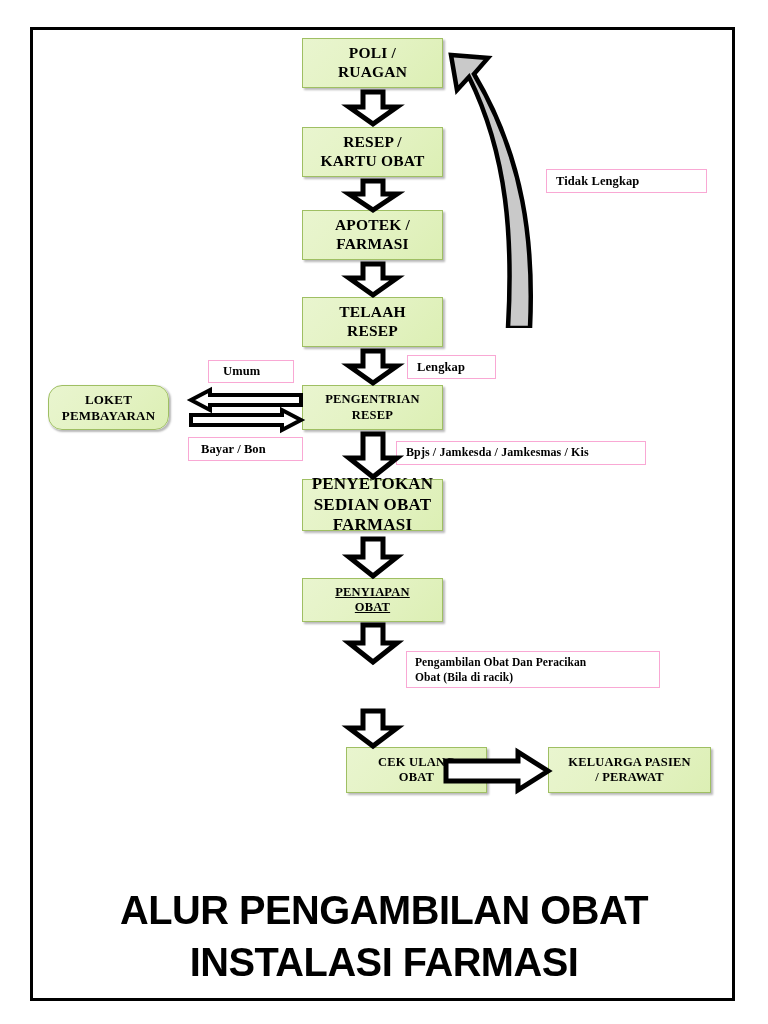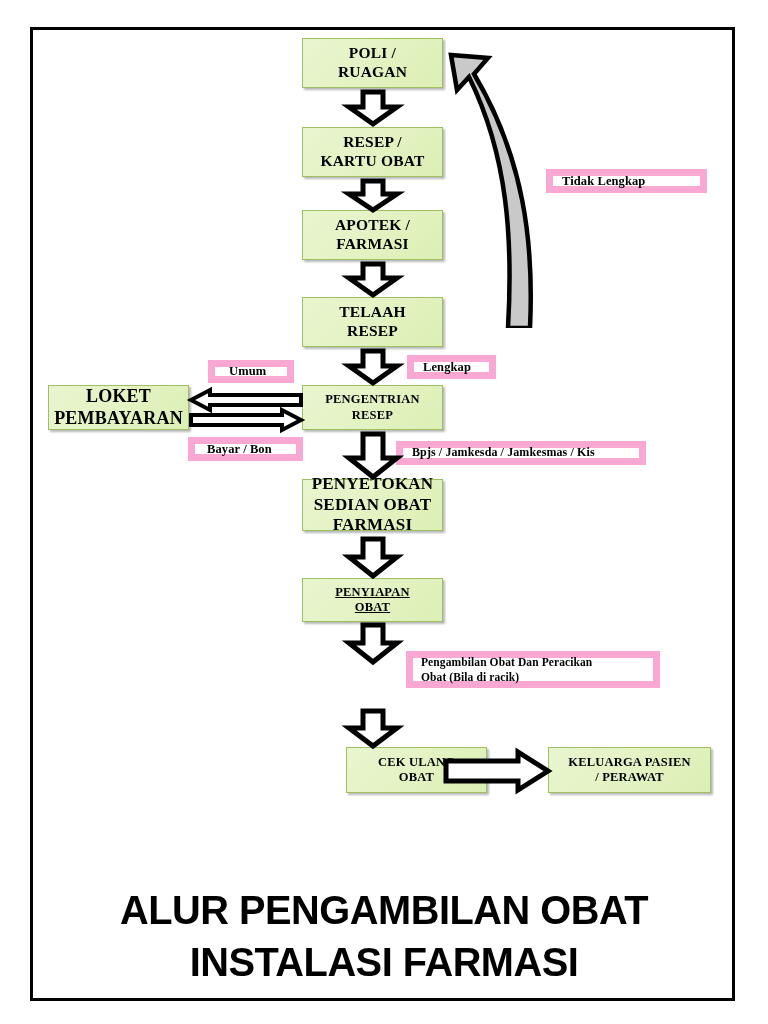--- a/index.html
+++ b/index.html
@@ -47,21 +47,21 @@
     font-family: "Liberation Serif", "DejaVu Serif", serif;
     font-weight: bold;
     letter-spacing: 0.2px;
     line-height: 1.22;
     white-space: pre-line;
   }
   
   .label-box {
     position: absolute;
     box-sizing: border-box;
-    border: 7px solid #f9a8d4;
+    border: 1px solid #f9a8d4;
     background: #ffffff;
     color: #000000;
     font-family: "Liberation Serif", "DejaVu Serif", serif;
     font-weight: bold;
     display: flex;
     align-items: center;
     padding-left: 9px;
     white-space: pre-line;
     line-height: 1.3;
     letter-spacing: 0.1px;
@@ -121,21 +121,21 @@
 
   <div class="node" style="left:302px; top:210px; width:141px; height:50px; font-size:15.5px;">APOTEK /
 FARMASI</div>
 
   <div class="node" style="left:302px; top:297px; width:141px; height:50px; font-size:15.5px;">TELAAH
 RESEP</div>
 
   <div class="node" style="left:302px; top:385px; width:141px; height:45px; font-size:12.5px;">PENGENTRIAN
 RESEP</div>
 
-  <div class="node" style="left:48px; top:385px; width:141px; height:45px; font-size:18px;">LOKET
+  <div class="node" style="left:48px; top:385px; width:121px; height:45px; font-size:13px;border-radius:14px;">LOKET
 PEMBAYARAN</div>
 
   <div class="node" style="left:302px; top:479px; width:141px; height:52px; font-size:17px;">PENYETOKAN
 SEDIAN OBAT
 FARMASI</div>
 
   <div class="node" style="left:302px; top:578px; width:141px; height:44px; font-size:12.5px;text-decoration:underline;">PENYIAPAN
 OBAT</div>
 
 

